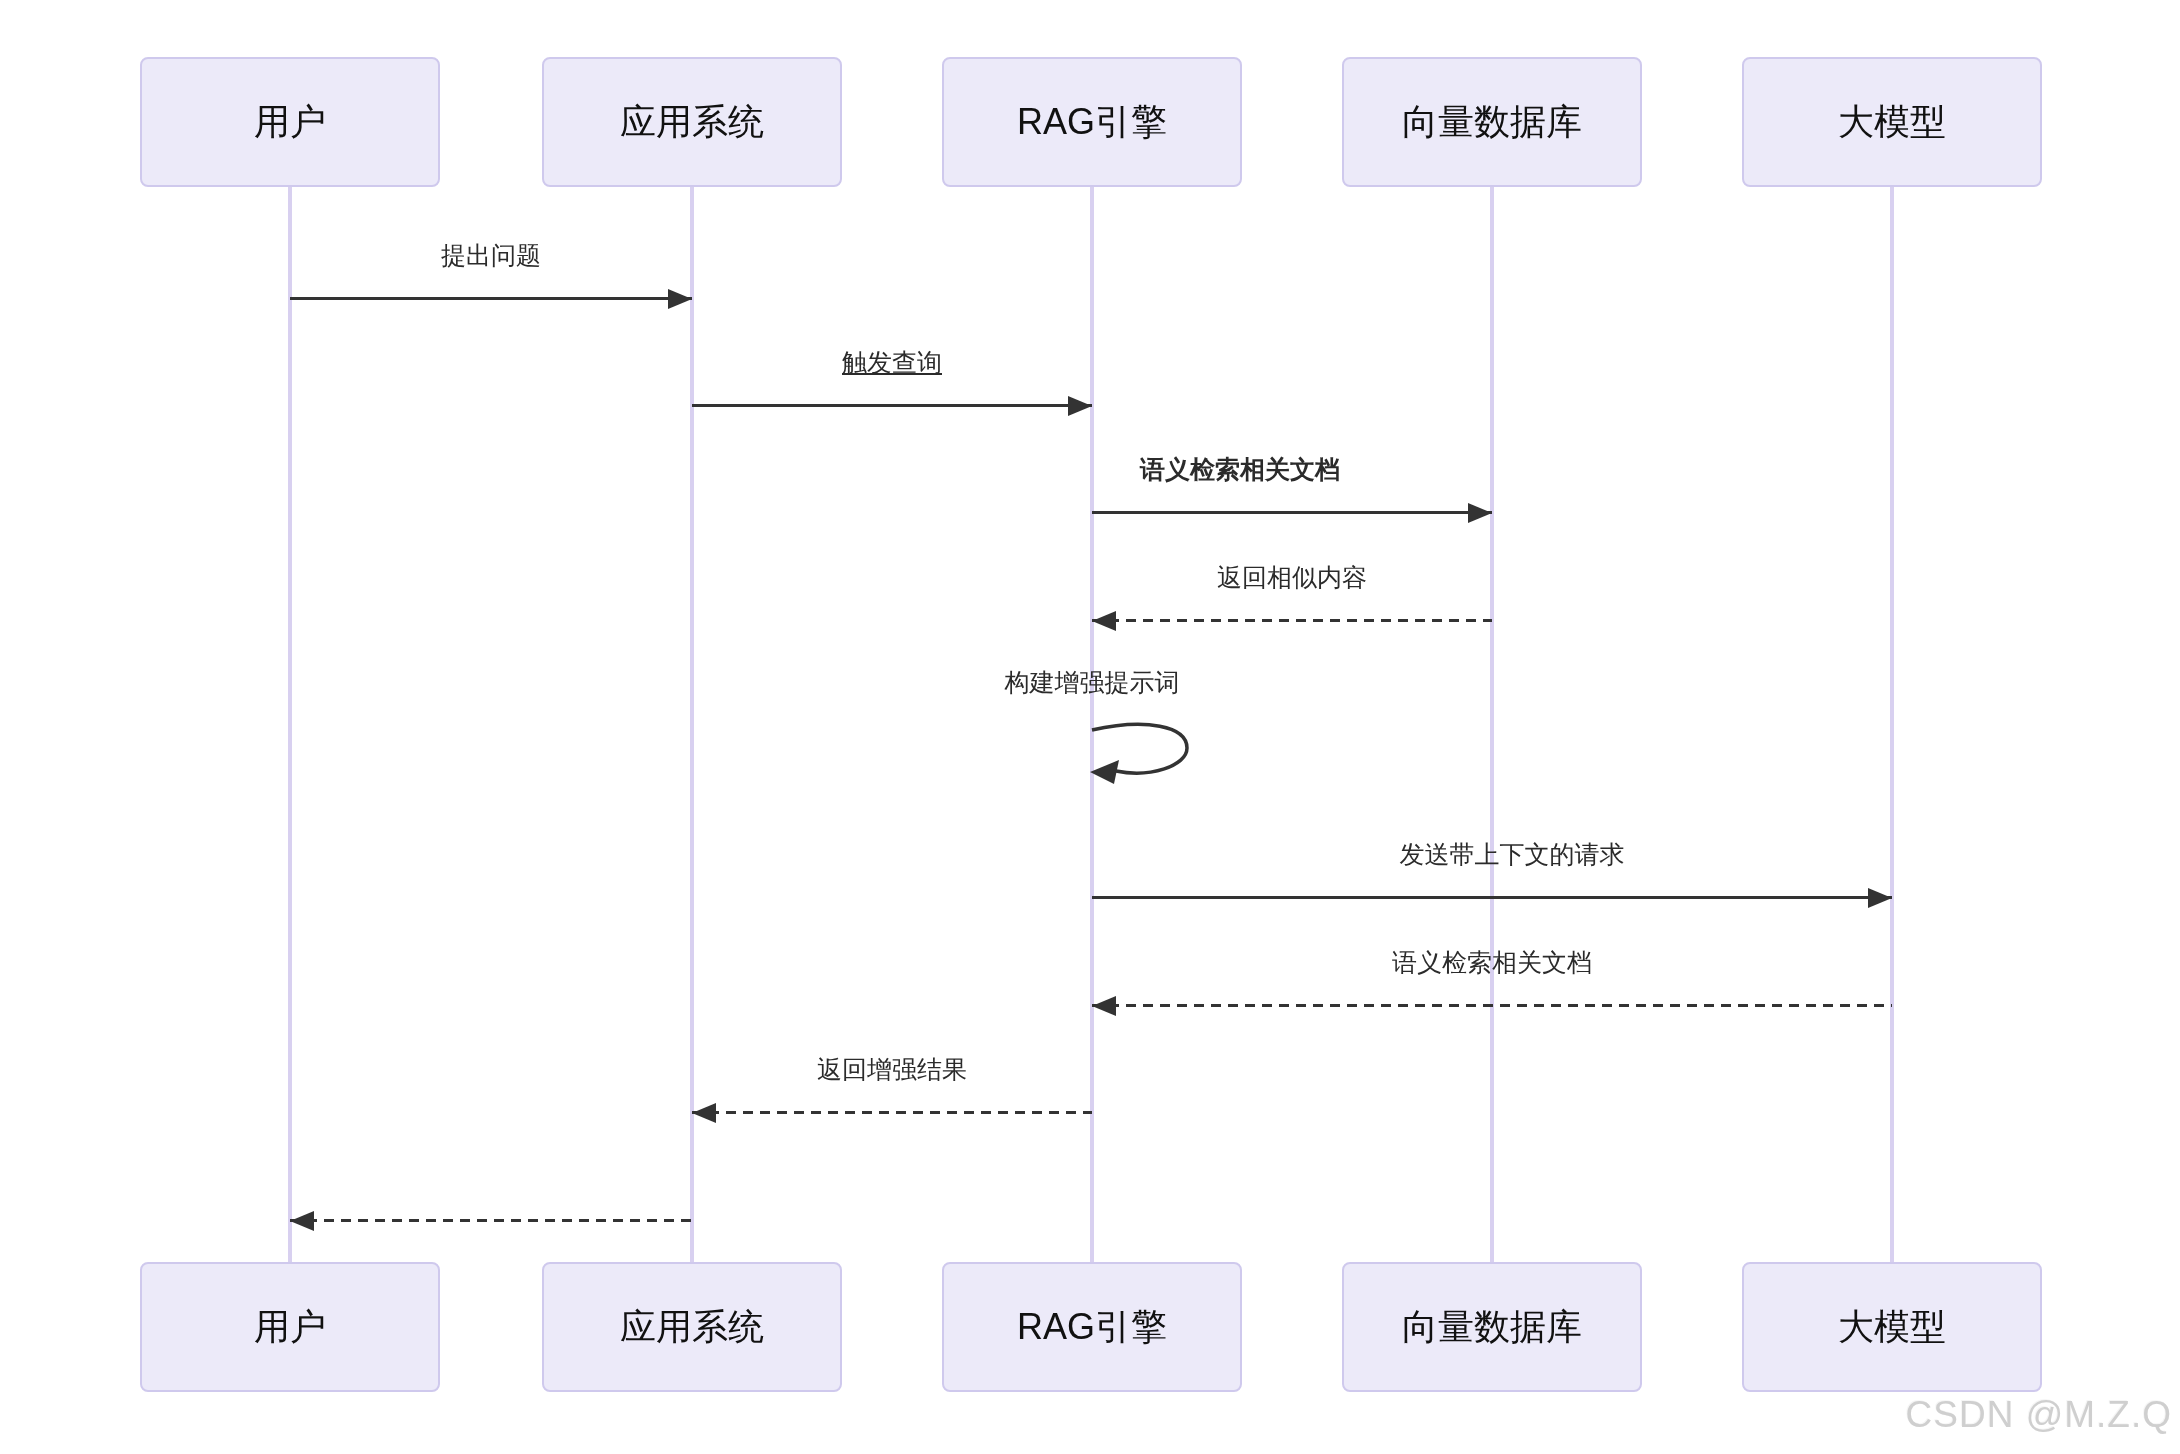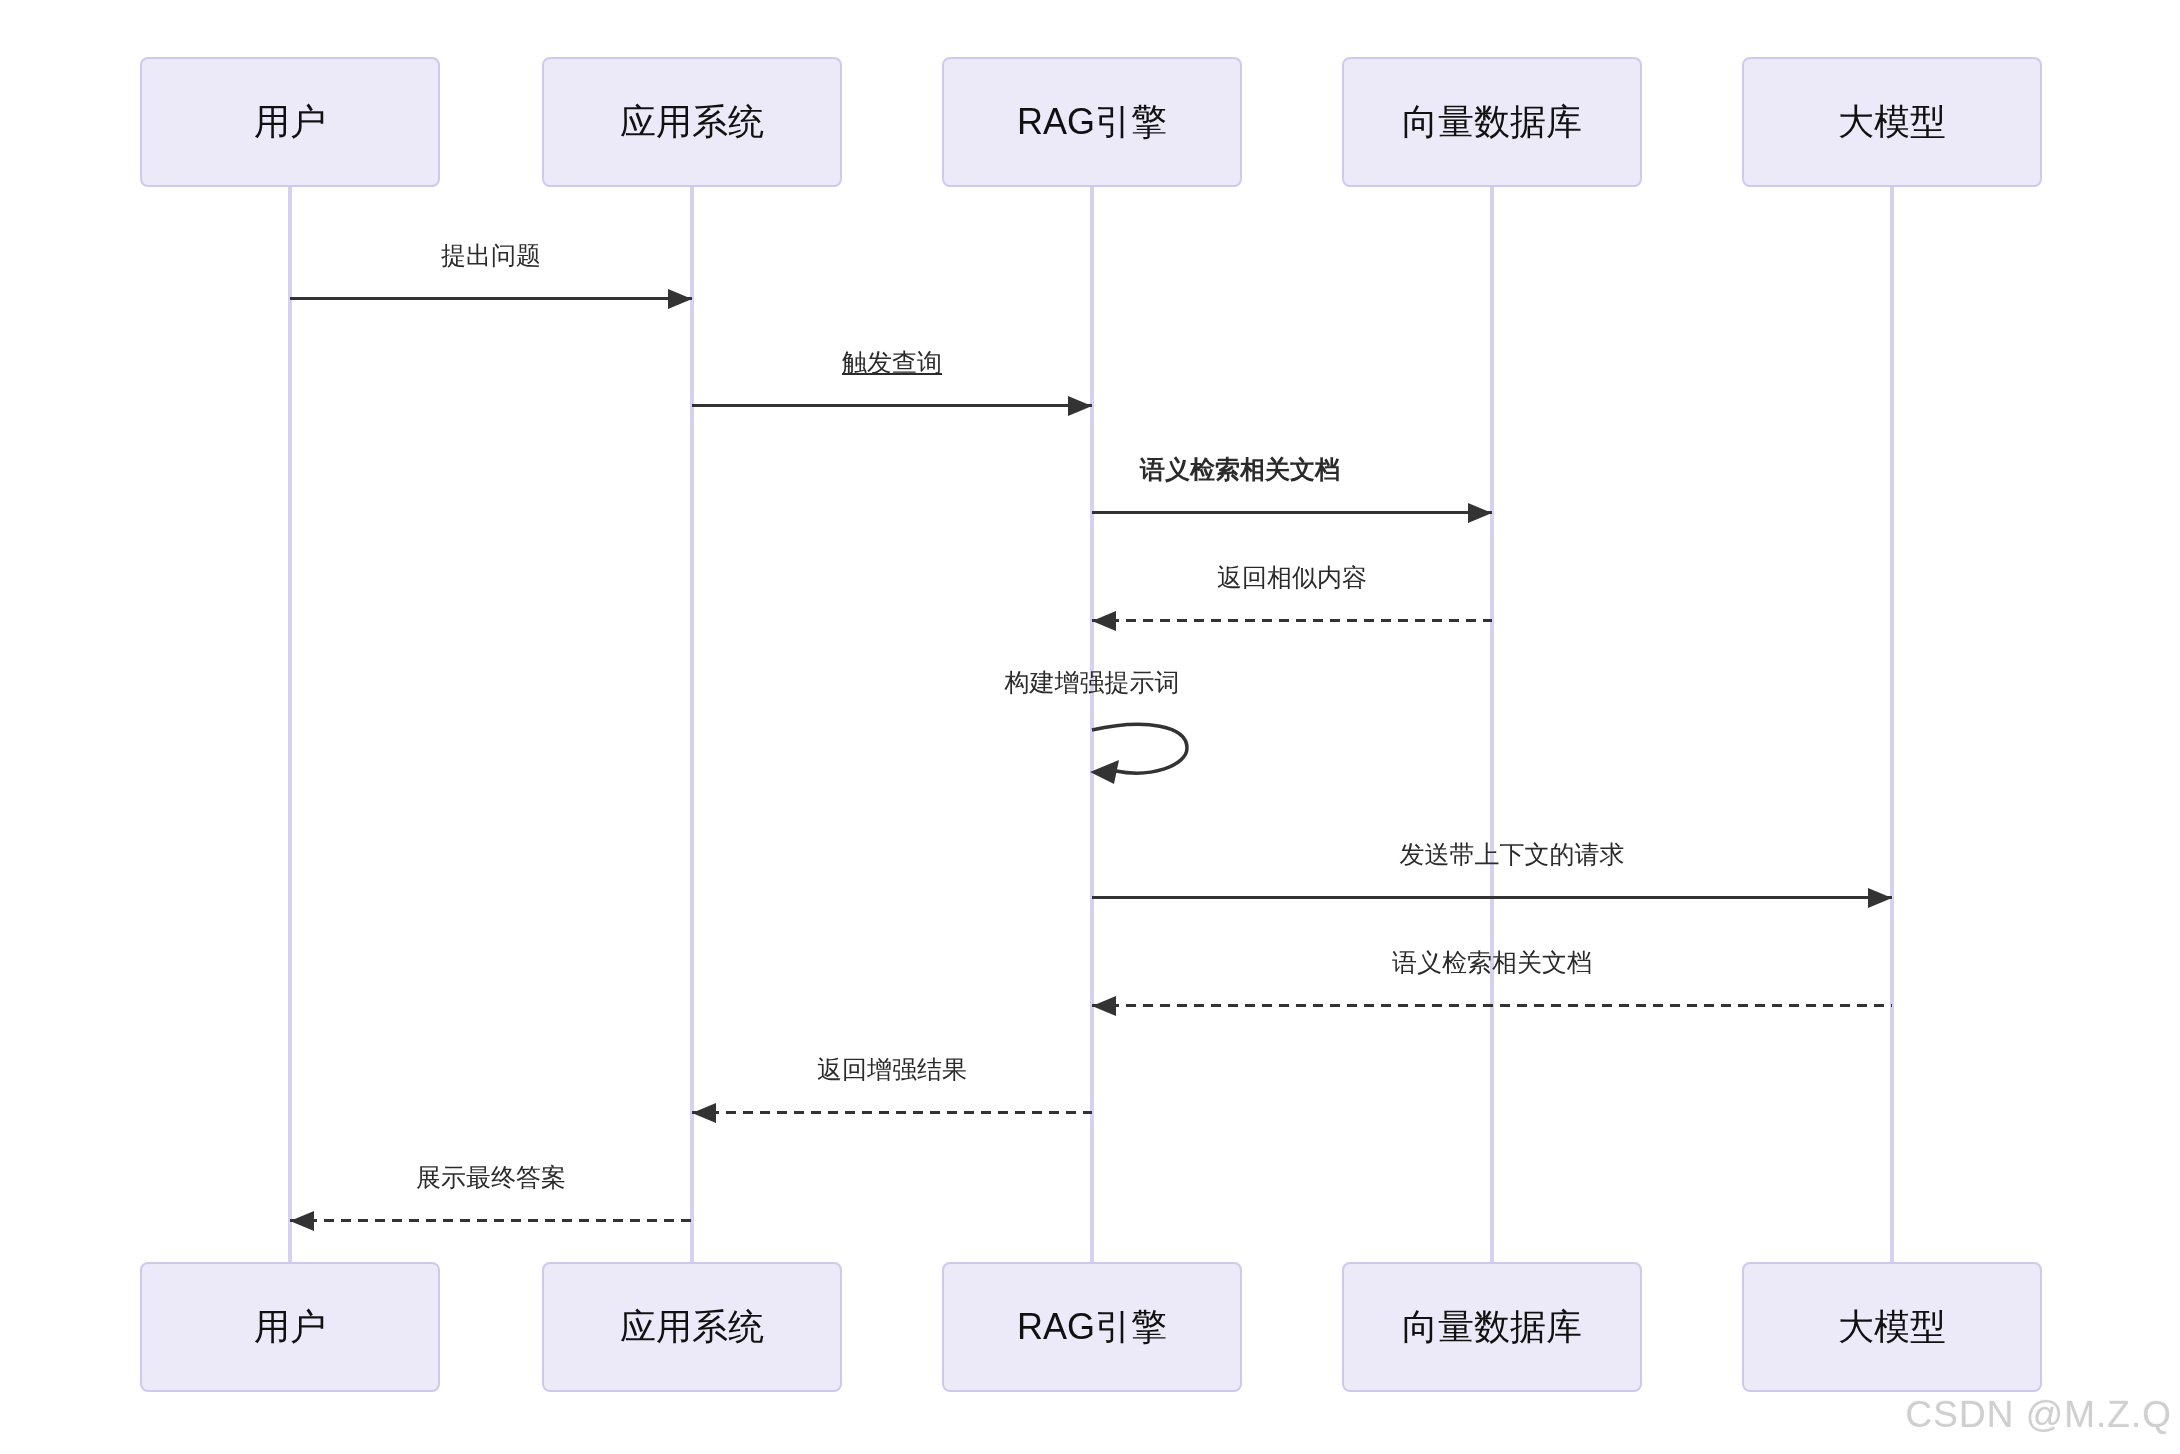--- a/index.html
+++ b/index.html
@@ -101,20 +101,19 @@
   <div class="msg-label" style="left:1092px;width:800px;top:942px;">语义检索相关文档</div>
   <div class="msg-line dashed" style="left:1092px;width:800px;top:1004px;">
     <div class="head-left"></div>
   </div>
 
   <div class="msg-label" style="left:692px;width:400px;top:1049px;">返回增强结果</div>
   <div class="msg-line dashed" style="left:692px;width:400px;top:1111px;">
     <div class="head-left"></div>
   </div>
 
-  <div class="msg-label" style="left:290px;width:402px;top:1157px;">展示最终答案</div>
   <div class="msg-line dashed" style="left:290px;width:402px;top:1219px;">
     <div class="head-left"></div>
   </div>
 
   <div class="watermark">CSDN @M.Z.Q</div>
 
 </div>
 
 </body></html>

